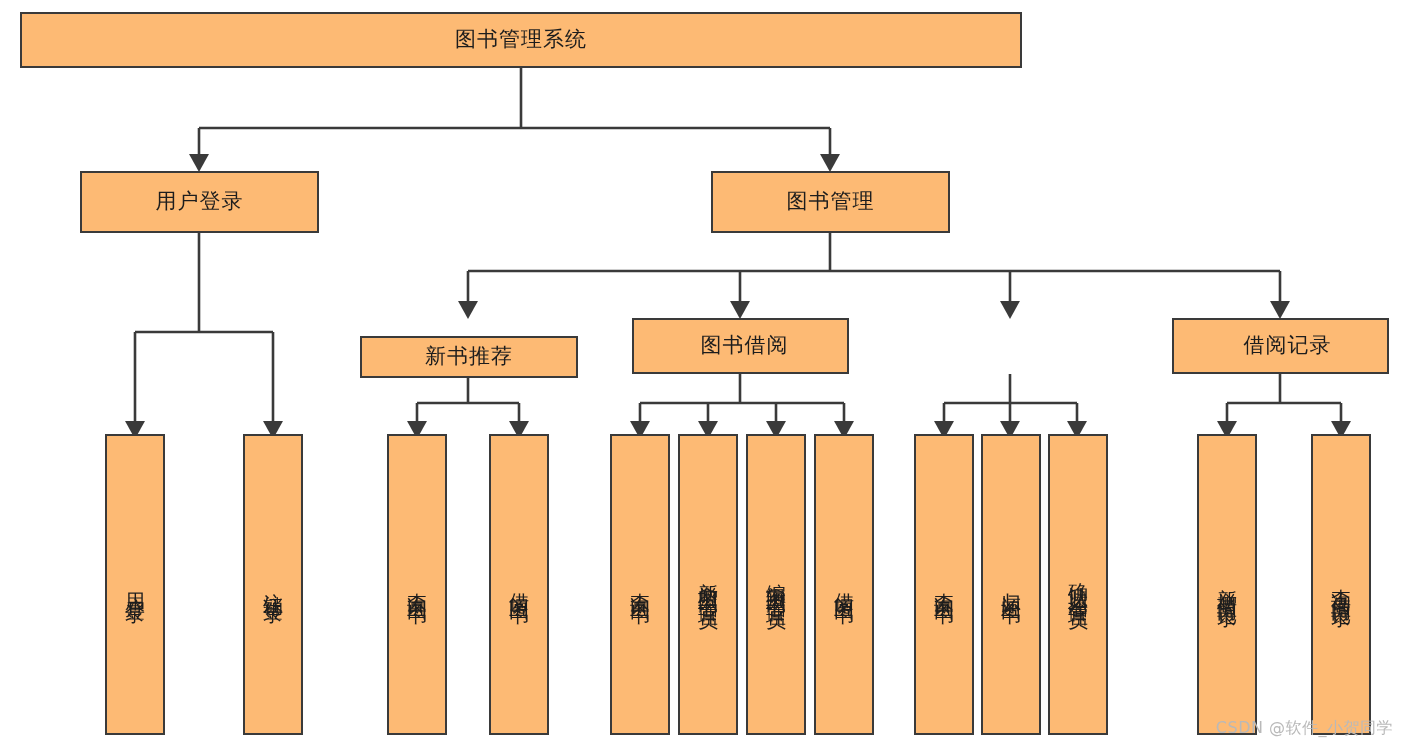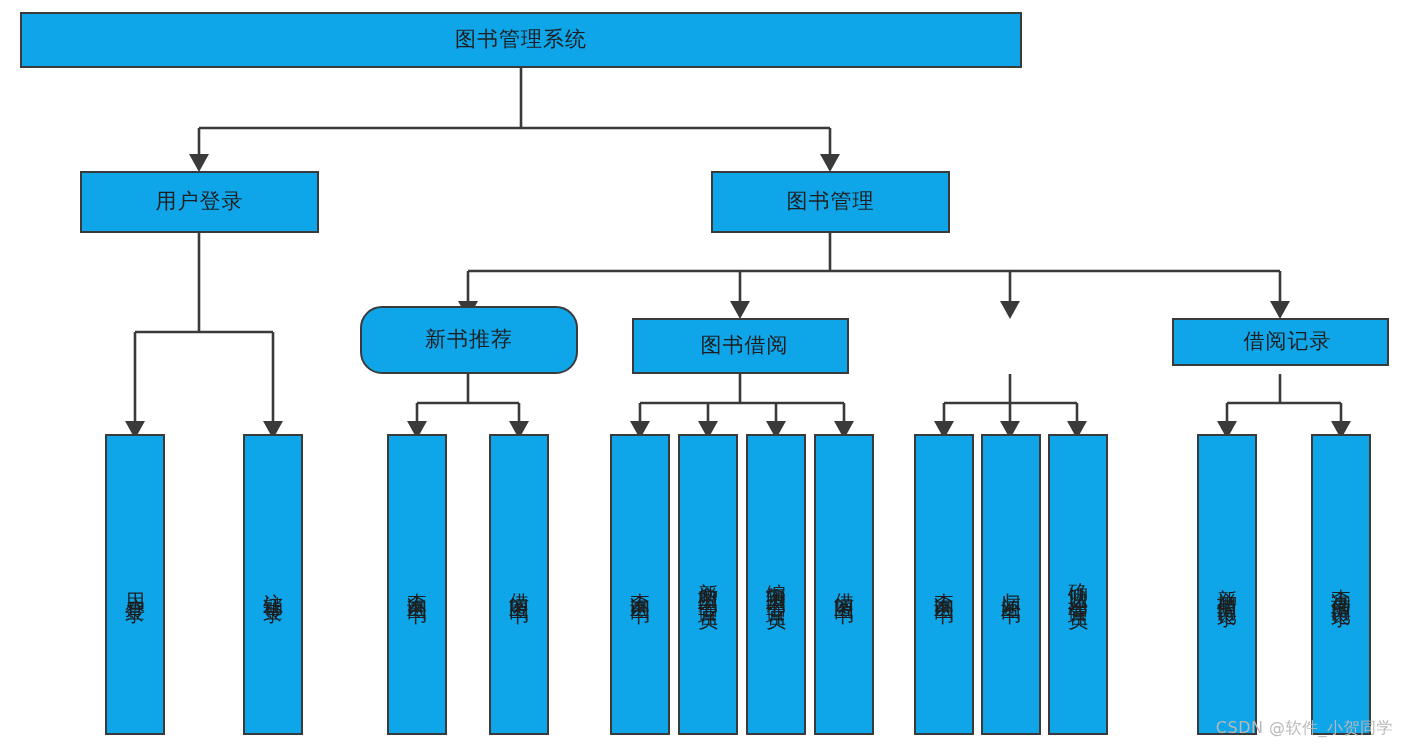--- a/index.html
+++ b/index.html
@@ -20,21 +20,21 @@
     left: 0;
     top: 0;
     width: 1405px;
     height: 747px;
     pointer-events: none;
   }
   .node {
     position: absolute;
     box-sizing: border-box;
     border: 2.5px solid #3a3a3a;
-    background: #0ea5e9;
+    background: #fdba74;
     display: flex;
     align-items: center;
     justify-content: center;
     color: #1d1d1d;
     z-index: 2;
   }
   .node.horiz {
     font-size: 21px;
     letter-spacing: 1px;
     line-height: 1.2;
@@ -127,27 +127,27 @@
     <span>图书管理系统</span>
   </div>
 
   <div class="node horiz" style="left:80px; top:171px; width:239px; height:62px;">
     <span>用户登录</span>
   </div>
   <div class="node horiz" style="left:711px; top:171px; width:239px; height:62px;">
     <span>图书管理</span>
   </div>
 
-  <div class="node horiz" style="left:360px; top:306px; width:218px; height:68px;border-radius:22px;">
+  <div class="node horiz" style="left:360px; top:336px; width:218px; height:42px;">
     <span>新书推荐</span>
   </div>
   <div class="node horiz" style="left:632px; top:318px; width:217px; height:56px;padding-left:8px;">
     <span>图书借阅</span>
   </div>
-  <div class="node horiz" style="left:1172px; top:318px; width:217px; height:48px;padding-left:14px;">
+  <div class="node horiz" style="left:1172px; top:318px; width:217px; height:56px;padding-left:14px;">
     <span>借阅记录</span>
   </div>
 
   <div class="node vert" style="left:105px; top:434px; width:60px; height:301px;">
     <span>用户登录</span>
   </div>
   <div class="node vert" style="left:243px; top:434px; width:60px; height:301px;">
     <span>注销登录</span>
   </div>
 

